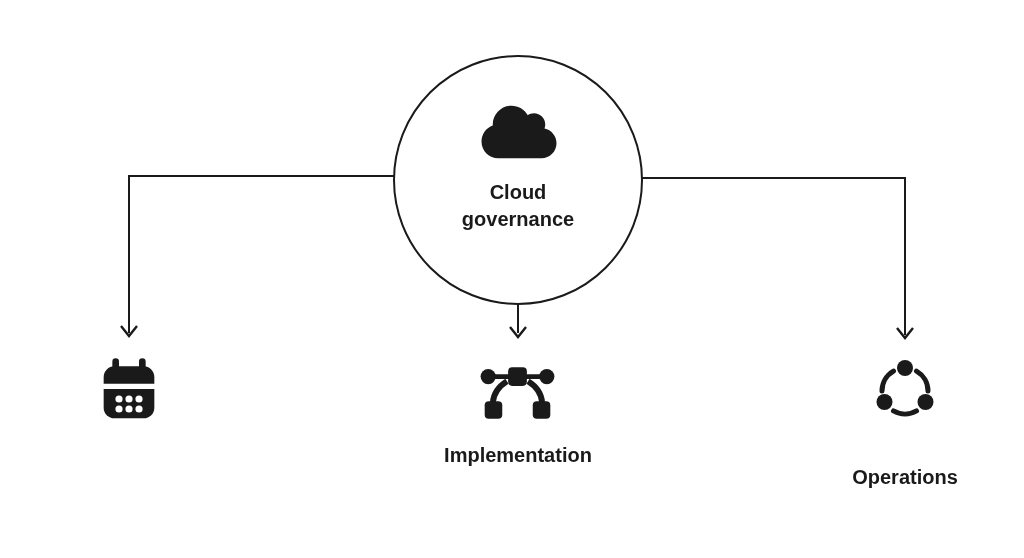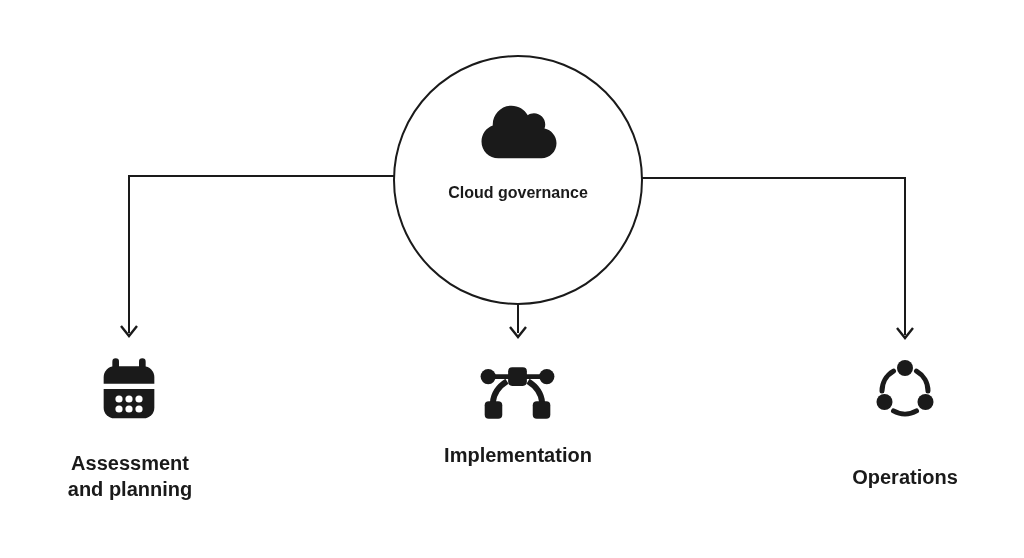--- a/index.html
+++ b/index.html
@@ -42,21 +42,21 @@
     position: absolute;
     left: 85px; top: 45px;
     width: 78px; height: 60px;
   }
   .root-label {
     position: absolute;
     left: 53px; top: 122px;
     width: 140px;
     text-align: center;
     font-weight: 700;
-    font-size: 16px;
+    font-size: 20px;
     line-height: 27px;
     color: var(--fg);
   }
   .node-icon { position: absolute; }
   .node-label {
     position: absolute;
     text-align: center;
     font-weight: 700;
     font-size: 20px;
     line-height: 26px;
@@ -103,21 +103,20 @@
     <rect class="ink" x="31.5" y="1" width="5" height="10" rx="2.5"></rect>
     <path class="ink" d="M13 7 H35 A8 8 0 0 1 43 15 V20 H5 V15 A8 8 0 0 1 13 7 Z"></path>
     <path class="ink" d="M5 24 H43 V38 A8 8 0 0 1 35 46 H13 A8 8 0 0 1 5 38 Z"></path>
     <circle cx="16.5" cy="31.5" r="2.7" fill="#ffffff"></circle>
     <circle cx="24" cy="31.5" r="2.7" fill="#ffffff"></circle>
     <circle cx="31.5" cy="31.5" r="2.7" fill="#ffffff"></circle>
     <circle cx="16.5" cy="39" r="2.7" fill="#ffffff"></circle>
     <circle cx="24" cy="39" r="2.7" fill="#ffffff"></circle>
     <circle cx="31.5" cy="39" r="2.7" fill="#ffffff"></circle>
   </svg>
-  <div id="label-left" class="node-label">Assessment and planning</div>
 
   <svg id="icon-bezier" class="node-icon" viewBox="0 0 64 46" xmlns="http://www.w3.org/2000/svg">
     <line class="stroke-ink" x1="7" y1="9" x2="57" y2="9" stroke-width="4"></line>
     <circle class="ink" cx="7" cy="9" r="6.5"></circle>
     <circle class="ink" cx="57" cy="9" r="6.5"></circle>
     <path class="stroke-ink" d="M23 13 C15 18 11.5 25 11 31" stroke-width="5"></path>
     <path class="stroke-ink" d="M41 13 C49 18 52.5 25 53 31" stroke-width="5"></path>
     <rect class="ink" x="24" y="1" width="16" height="16" rx="3.5"></rect>
     <rect class="ink" x="4" y="30" width="15" height="15" rx="3.5"></rect>
     <rect class="ink" x="45" y="30" width="15" height="15" rx="3.5"></rect>

